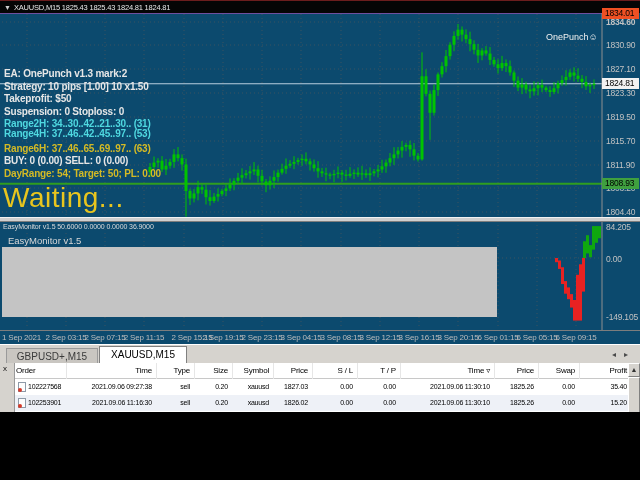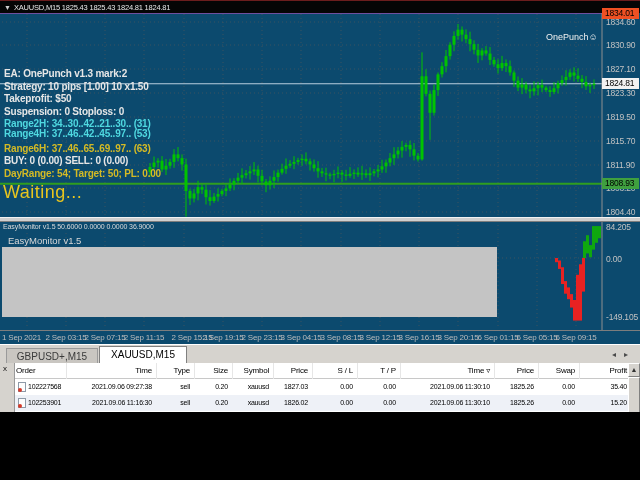--- a/index.html
+++ b/index.html
@@ -10,21 +10,21 @@
   
   #titlebar{left:0;top:0;width:640px;height:13px;background:#050505;border-top:1px solid #6b1d1d;color:#e8e8e8;}
   #title-menu{left:4px;top:2px;font-size:7px;color:#cfcfcf;line-height:10px;}
   #title-text{left:14px;top:2px;font-size:7.5px;letter-spacing:-0.2px;white-space:nowrap;}
   #ea-badge{left:546px;top:2px;font-size:9px;color:#f0f0f0;white-space:nowrap;margin-top:30px;}
   
   #chart-svg{left:0;top:0;}
   
   #ea-panel{left:4px;top:0;width:300px;}
   .ea-line{position:absolute;left:0;white-space:nowrap;font-size:10px;font-weight:700;letter-spacing:-0.2px;}
-  #waiting{left:3px;top:182px;font-size:18px;font-weight:400;color:#e8c51e;letter-spacing:0.5px;}
+  #waiting{left:3px;top:182px;font-size:28px;font-weight:400;color:#e8c51e;letter-spacing:0.5px;}
   
   .ptick{position:absolute;left:606px;font-size:8.5px;color:#c2c2c2;white-space:nowrap;letter-spacing:-0.2px;}
   .ttick{position:absolute;top:333px;font-size:8px;color:#bdbdbd;white-space:nowrap;text-align:center;letter-spacing:-0.2px;}
   .pricebox{position:absolute;left:602px;width:37px;height:11px;font-size:8.5px;line-height:11px;color:#000;
             text-align:left;padding-left:3px;letter-spacing:-0.2px;}
   
   #separator{left:0;top:217px;width:640px;height:5px;background:#cfcfcf;border-top:1px solid #f2f2f2;border-bottom:1px solid #7d7d7d;}
   #sub-label{left:3px;top:223px;font-size:7px;color:#dcdcdc;white-space:nowrap;letter-spacing:-0.1px;}
   #monitor-title{left:8px;top:235px;font-size:9.5px;color:#d8d8d8;}
   #monitor-panel{left:2px;top:247px;width:495px;height:70px;background:#c4c4c4;}
@@ -366,21 +366,21 @@
       <div class="ea-line" style="top: 105.5px; color: rgb(230, 230, 230);">Suspension: 0 Stoploss: 0</div>
       <div class="ea-line" style="top: 118px; color: rgb(79, 216, 224);">Range2H: 34..30..42..21..30.. (31)</div>
       <div class="ea-line" style="top: 128px; color: rgb(79, 216, 224);">Range4H: 37..46..42..45..97.. (53)</div>
       <div class="ea-line" style="top: 143px; color: rgb(212, 186, 37);">Range6H: 37..46..65..69..97.. (63)</div>
       <div class="ea-line" style="top: 155px; color: rgb(230, 230, 230);">BUY: 0 (0.00) SELL: 0 (0.00)</div>
       <div class="ea-line" style="top: 168px; color: rgb(212, 186, 37);">DayRange: 54; Target: 50; PL: 0.00</div>
     </div>
   <div id="waiting" class="abs">Waiting...</div>
 
   <div id="price-axis">
-      <div class="ptick" style="top: 17.08px;">1834.60</div>
+      <div class="ptick" style="top: 17.08px; font-weight: bold;">1834.60</div>
       <div class="ptick" style="top: 40.39px;">1830.90</div>
       <div class="ptick" style="top: 64.33px;">1827.10</div>
       <div class="ptick" style="top: 88.27px;">1823.30</div>
       <div class="ptick" style="top: 112.21px;">1819.50</div>
       <div class="ptick" style="top: 136.15px;">1815.70</div>
       <div class="ptick" style="top: 160.09px;">1811.90</div>
       <div class="ptick" style="top: 183.4px;">1808.20</div>
       <div class="ptick" style="top: 207.34px;">1804.40</div>
     </div>
   <div id="time-axis">

